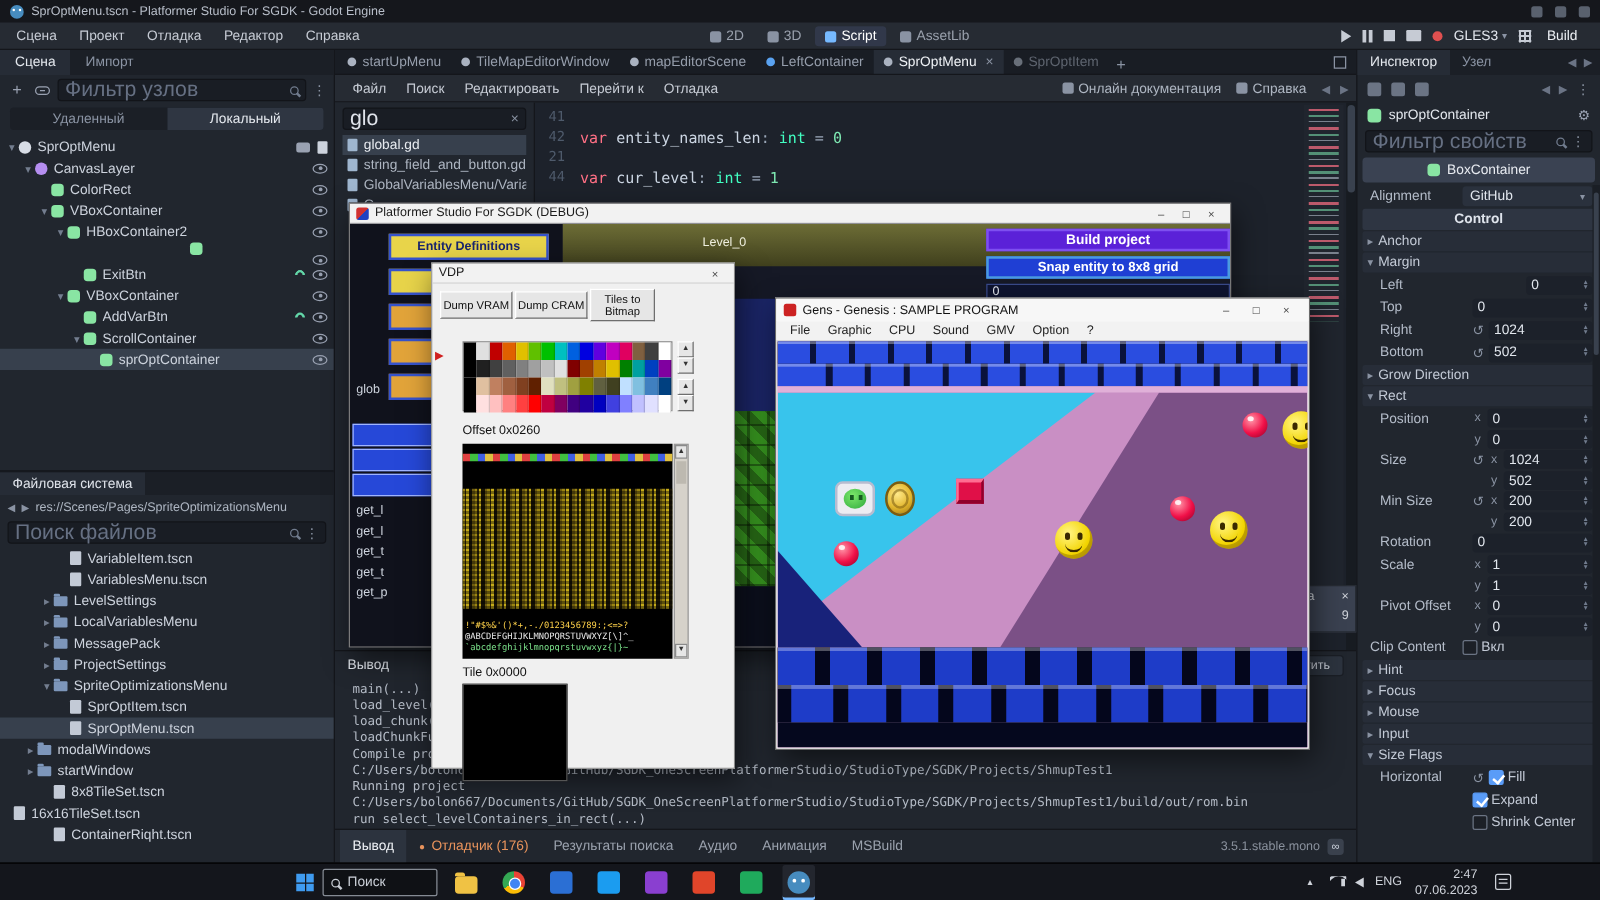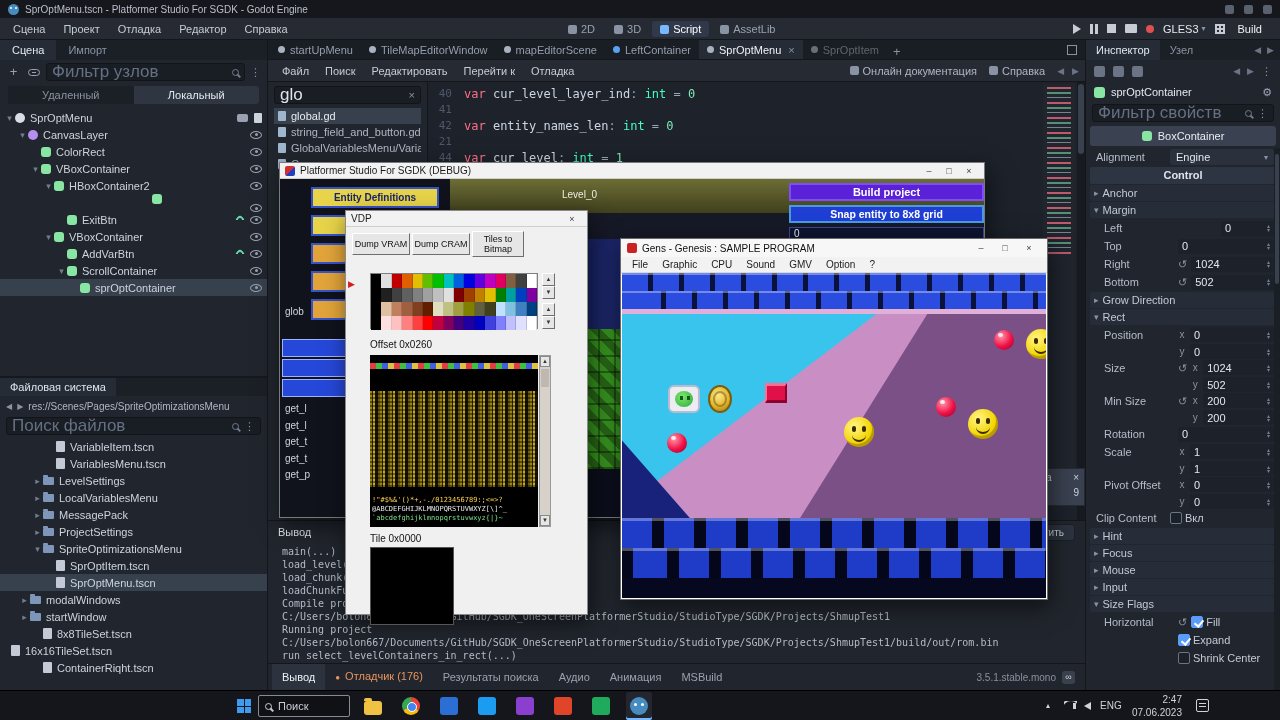--- a/index.html
+++ b/index.html
@@ -623,24 +623,20 @@
             </div>
             <div class="sitem">
               <span class="s-icon"></span>
               <span>G</span>
             </div>
           </div>
       </div>
       <div class="code-area">
         <div id="code-lines">
             <div class="code-line">
-              <span class="gut">40</span>
-              <span><span class="c-kw">var </span><span class="c-id">cur_level_layer_ind</span><span class="c-pn">: </span><span class="c-type">int</span><span class="c-pn"> = </span><span class="c-num">0</span></span>
-            </div>
-            <div class="code-line">
               <span class="gut">41</span>
               <span></span>
             </div>
             <div class="code-line">
               <span class="gut">42</span>
               <span><span class="c-kw">var </span><span class="c-id">entity_names_len</span><span class="c-pn">: </span><span class="c-type">int</span><span class="c-pn"> = </span><span class="c-num">0</span></span>
             </div>
             <div class="code-line">
               <span class="gut">21</span>
               <span></span>
@@ -712,21 +708,21 @@
     </div>
     <div class="insp-class">
       <span class="class-icon"></span>
       <span>BoxContainer</span>
     </div>
     <div class="insp-rows" id="insp-rows">
         <div class="insp-row">
           <span class="pname">Alignment</span>
           <div class="pvalue">
             <div class="enum-field">
-              <span>Engine</span>
+              <span>GitHub</span>
               <span class="dd-arrow">▾</span>
             </div>
           </div>
         </div>
         <div class="insp-cat">Control</div>
         <div class="insp-group">
           <span class="gcaret">▸</span>
           <span>Anchor</span>
         </div>
         <div class="insp-group">

